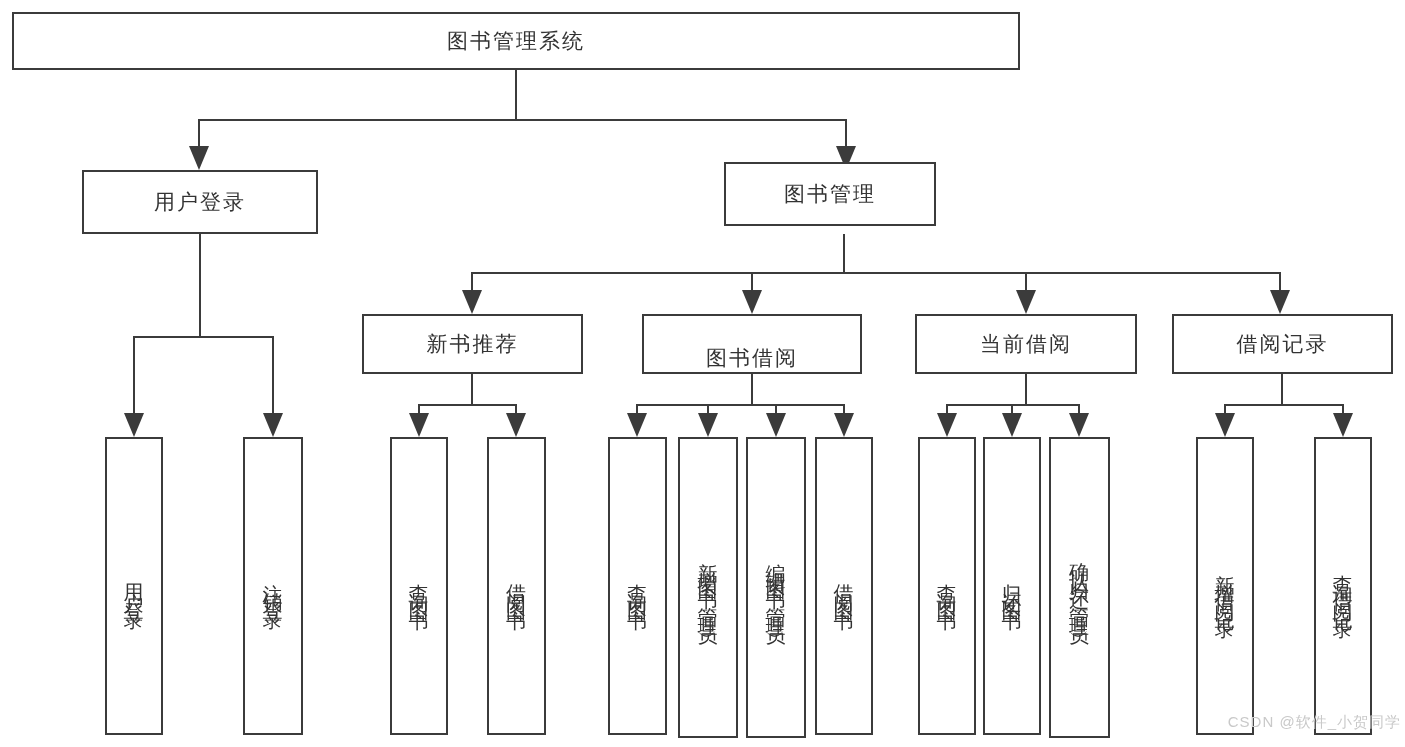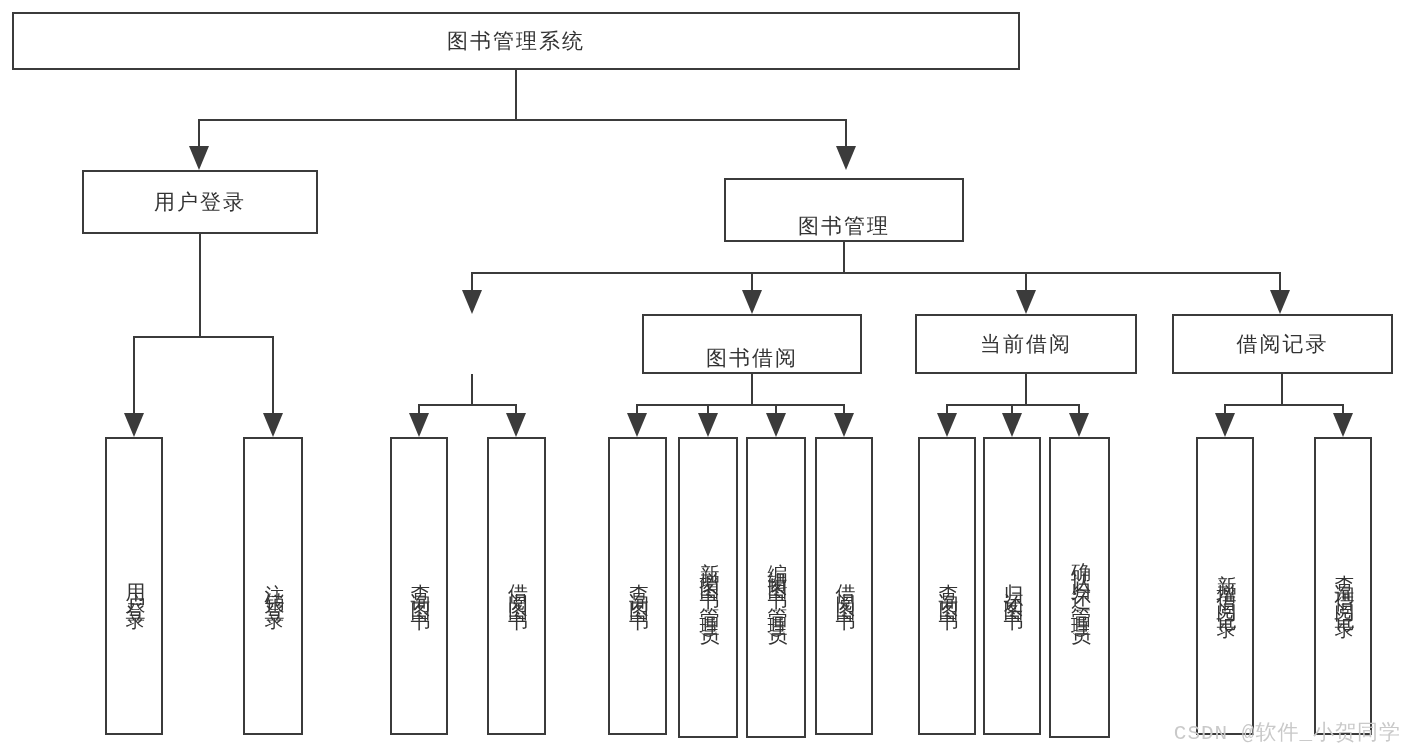--- a/index.html
+++ b/index.html
@@ -2,42 +2,42 @@
 <html style="--line: #3b3b3b; --box_border: #3b3b3b; --text: #333333; --background: #ffffff; --watermark: #c9c9c9;"><head>
 <meta charset="utf-8">
 <style>
   :root{
     --line:#3b3b3b; --box_border:#3b3b3b; --text:#333333;
     --background:#ffffff; --watermark:#c9c9c9;
   }
   html,body{margin:0;padding:0;background:var(--background);}
   .canvas{
     position:relative;width:1405px;height:747px;background:var(--background);
-    overflow:hidden;font-family:Liberation Mono, monospace;color:var(--text);
+    overflow:hidden;font-family:Liberation Sans, sans-serif;color:var(--text);
   }
   .box{
     position:absolute;background:#fff;border:2px solid var(--box_border);
     box-sizing:border-box;display:flex;align-items:center;justify-content:center;
     color:var(--text);z-index:2;
   }
   .hlabel{font-size:21px;letter-spacing:2px;white-space:nowrap;}
   .vlabel{
     writing-mode:vertical-rl;text-orientation:mixed;
     font-size:20px;letter-spacing:9px;line-height:1;
   }
   .hline{position:absolute;height:2px;background:var(--line);z-index:1;}
   .vline{position:absolute;width:2px;background:var(--line);z-index:1;}
   .arrow{
     position:absolute;width:0;height:0;z-index:1;
     border-left:10px solid transparent;border-right:10px solid transparent;
     border-top:24px solid var(--line);
   }
   .watermark{
-    position:absolute;right:4px;bottom:1px;z-index:5;
-    font-size:21px;color:var(--watermark);letter-spacing:1px;white-space:nowrap;
+    position:absolute;right:4px;bottom:15px;z-index:5;
+    font-size:15px;color:var(--watermark);letter-spacing:1px;white-space:nowrap;
   }
 </style>
 </head>
 <body>
 
 <div class="canvas">
 
   <div class="box" style="left:12px;top:12px;width:1008px;height:58px;">
     <span class="hlabel">图书管理系统</span>
   </div>
@@ -45,21 +45,21 @@
   <div class="vline" style="left:515px;top:70px;height:49px;"></div>
   <div class="hline" style="left:198px;top:119px;width:649px;"></div>
   <div class="vline" style="left:198px;top:119px;height:32px;"></div>
   <div class="arrow" style="left:189px;top:146px;"></div>
   <div class="vline" style="left:845px;top:119px;height:32px;"></div>
   <div class="arrow" style="left:836px;top:146px;"></div>
 
   <div class="box" style="left:82px;top:170px;width:236px;height:64px;">
     <span class="hlabel">用户登录</span>
   </div>
-  <div class="box" style="left:724px;top:178px;width:240px;height:64px;align-items:flex-end;">
+  <div class="box" style="left:724px;top:162px;width:212px;height:64px;">
     <span class="hlabel">图书管理</span>
   </div>
 
   <div class="vline" style="left:199px;top:234px;height:102px;"></div>
   <div class="hline" style="left:133px;top:336px;width:140px;"></div>
   <div class="vline" style="left:133px;top:336px;height:80px;"></div>
   <div class="arrow" style="left:124px;top:413px;"></div>
   <div class="vline" style="left:272px;top:336px;height:80px;"></div>
   <div class="arrow" style="left:263px;top:413px;"></div>
 
@@ -67,20 +67,23 @@
   <div class="hline" style="left:471px;top:272px;width:810px;"></div>
   <div class="vline" style="left:471px;top:272px;height:22px;"></div>
   <div class="arrow" style="left:462px;top:290px;"></div>
   <div class="vline" style="left:751px;top:272px;height:22px;"></div>
   <div class="arrow" style="left:742px;top:290px;"></div>
   <div class="vline" style="left:1025px;top:272px;height:22px;"></div>
   <div class="arrow" style="left:1016px;top:290px;"></div>
   <div class="vline" style="left:1279px;top:272px;height:22px;"></div>
   <div class="arrow" style="left:1270px;top:290px;"></div>
 
+  <div class="box" style="left:362px;top:314px;width:221px;height:60px;">
+    <span class="hlabel">新书推荐</span>
+  </div>
   <div class="box" style="left:642px;top:314px;width:220px;height:60px;align-items:flex-end;">
     <span class="hlabel">图书借阅</span>
   </div>
   <div class="box" style="left:1172px;top:314px;width:221px;height:60px;">
     <span class="hlabel">借阅记录</span>
   </div>
   <div class="box" style="left:915px;top:314px;width:222px;height:60px;">
     <span class="hlabel">当前借阅</span>
   </div>
 

